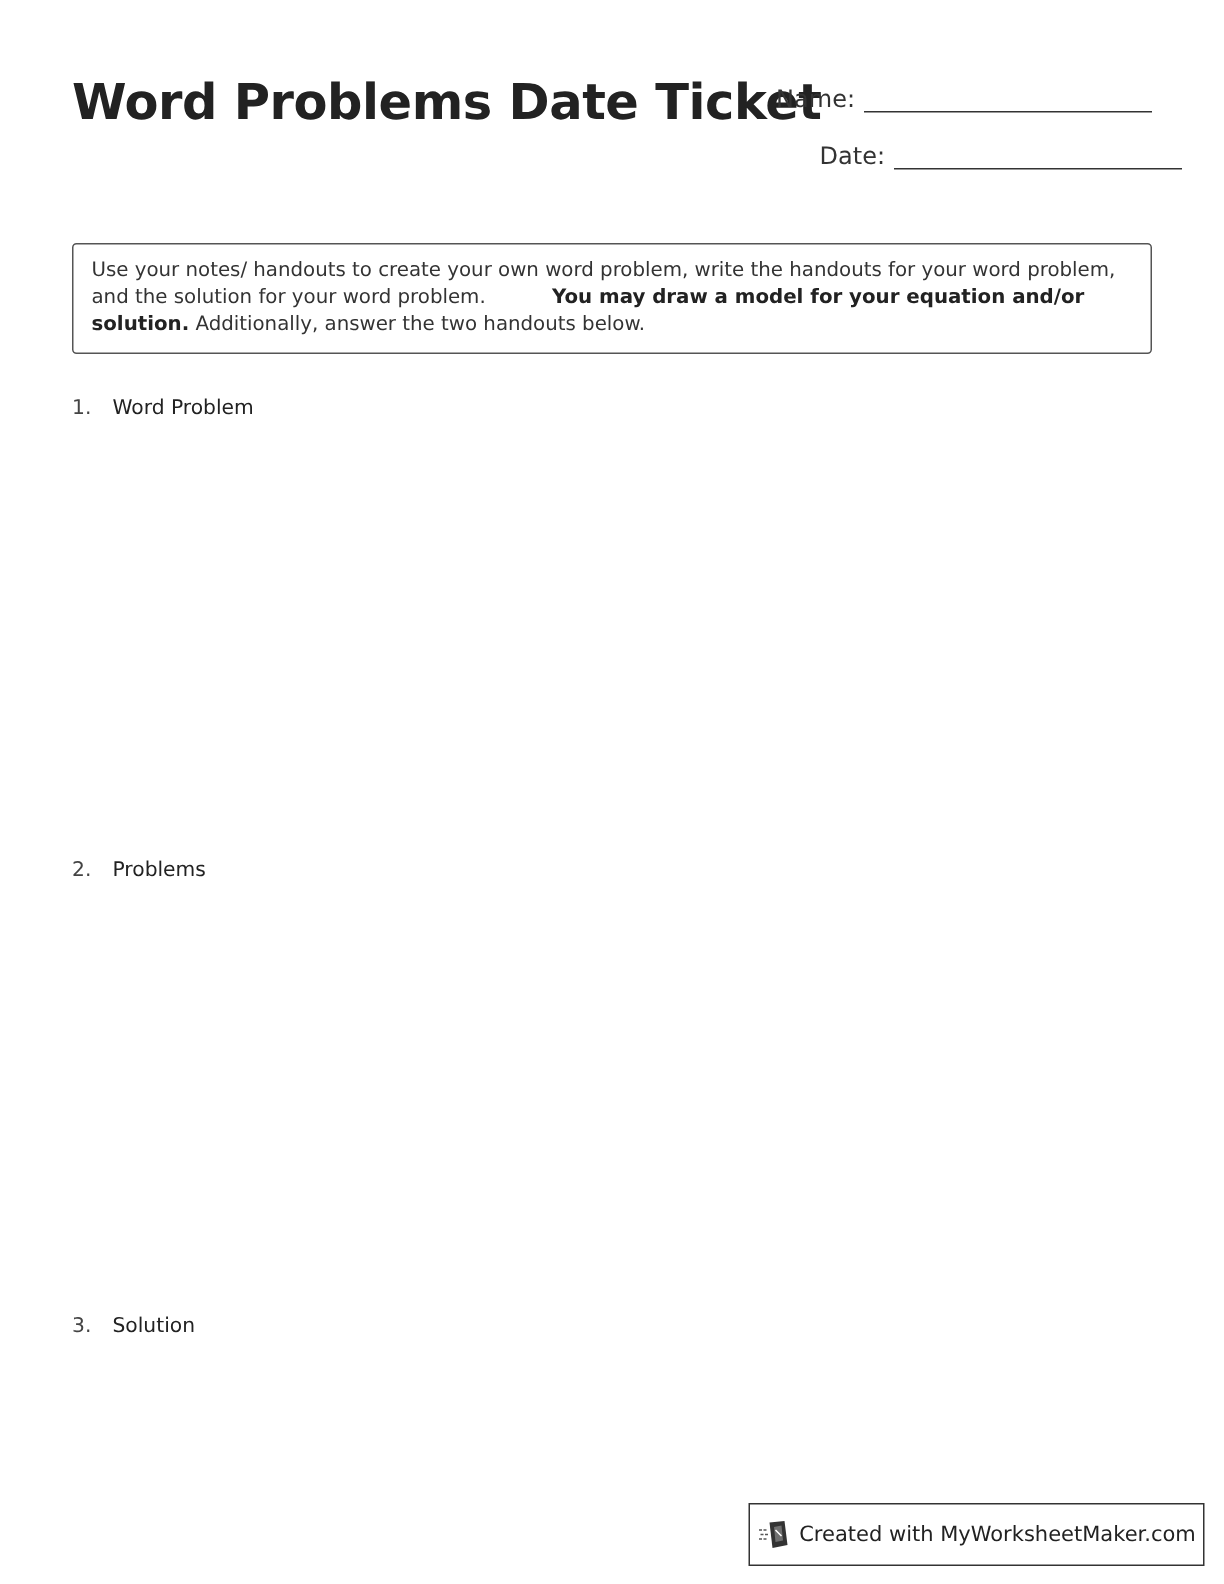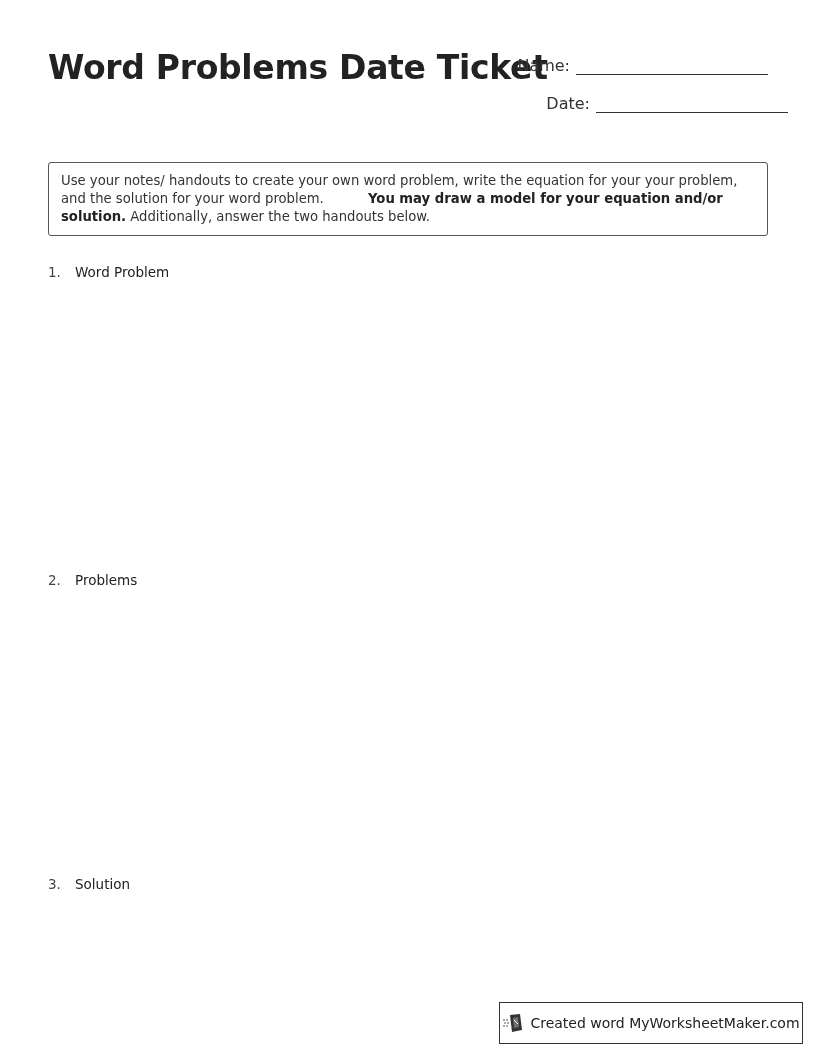--- a/index.html
+++ b/index.html
@@ -45,21 +45,21 @@
 <div class="field" id="name-field">
   <span class="field-label">Name:</span>
   <span class="field-line"></span>
 </div>
 
 <div class="field" id="date-field">
   <span class="field-label">Date:</span>
   <span class="field-line"></span>
 </div>
 
-<div class="instructions"><span>Use your notes/ handouts to create your own word problem, write the equation for your your problem, and the solution for your word problem. </span><b>You may draw a model for your equation and/or solution.</b><span> Additionally, answer the two handouts below.</span></div>
+<div class="instructions"><span>Use your notes/ handouts to create your own word problem, write the handouts for your word problem, and the solution for your word problem. </span><b>You may draw a model for your equation and/or solution.</b><span> Additionally, answer the two handouts below.</span></div>
 
 <div class="question" id="q1">
   <span class="q-num">1.</span>
   <span class="q-label">Word Problem</span>
 </div>
 
 <div class="question" id="q2">
   <span class="q-num">2.</span>
   <span class="q-label">Problems</span>
 </div>
@@ -73,14 +73,14 @@
   <span class="footer-icon">
     <svg width="22" height="22" viewBox="0 0 22 22">
       <line x1="1" y1="8" x2="7" y2="8" stroke="#555" stroke-width="1" stroke-dasharray="2,1"></line>
       <line x1="2" y1="11" x2="7" y2="11" stroke="#555" stroke-width="1" stroke-dasharray="2,1"></line>
       <line x1="1" y1="14" x2="7" y2="14" stroke="#555" stroke-width="1" stroke-dasharray="2,1"></line>
       <path d="M8 3 L18 2 L20 18 L10 20 Z" fill="#333"></path>
       <path d="M11 6 L16 5 L17 15 L12 16 Z" fill="#fff" opacity="0.3"></path>
       <line x1="12" y1="8" x2="16" y2="12" stroke="#fff" stroke-width="1"></line>
     </svg>
   </span>
-  <span>Created word MyWorksheetMaker.com</span>
+  <span>Created with MyWorksheetMaker.com</span>
 </div>
 
 </body></html>

